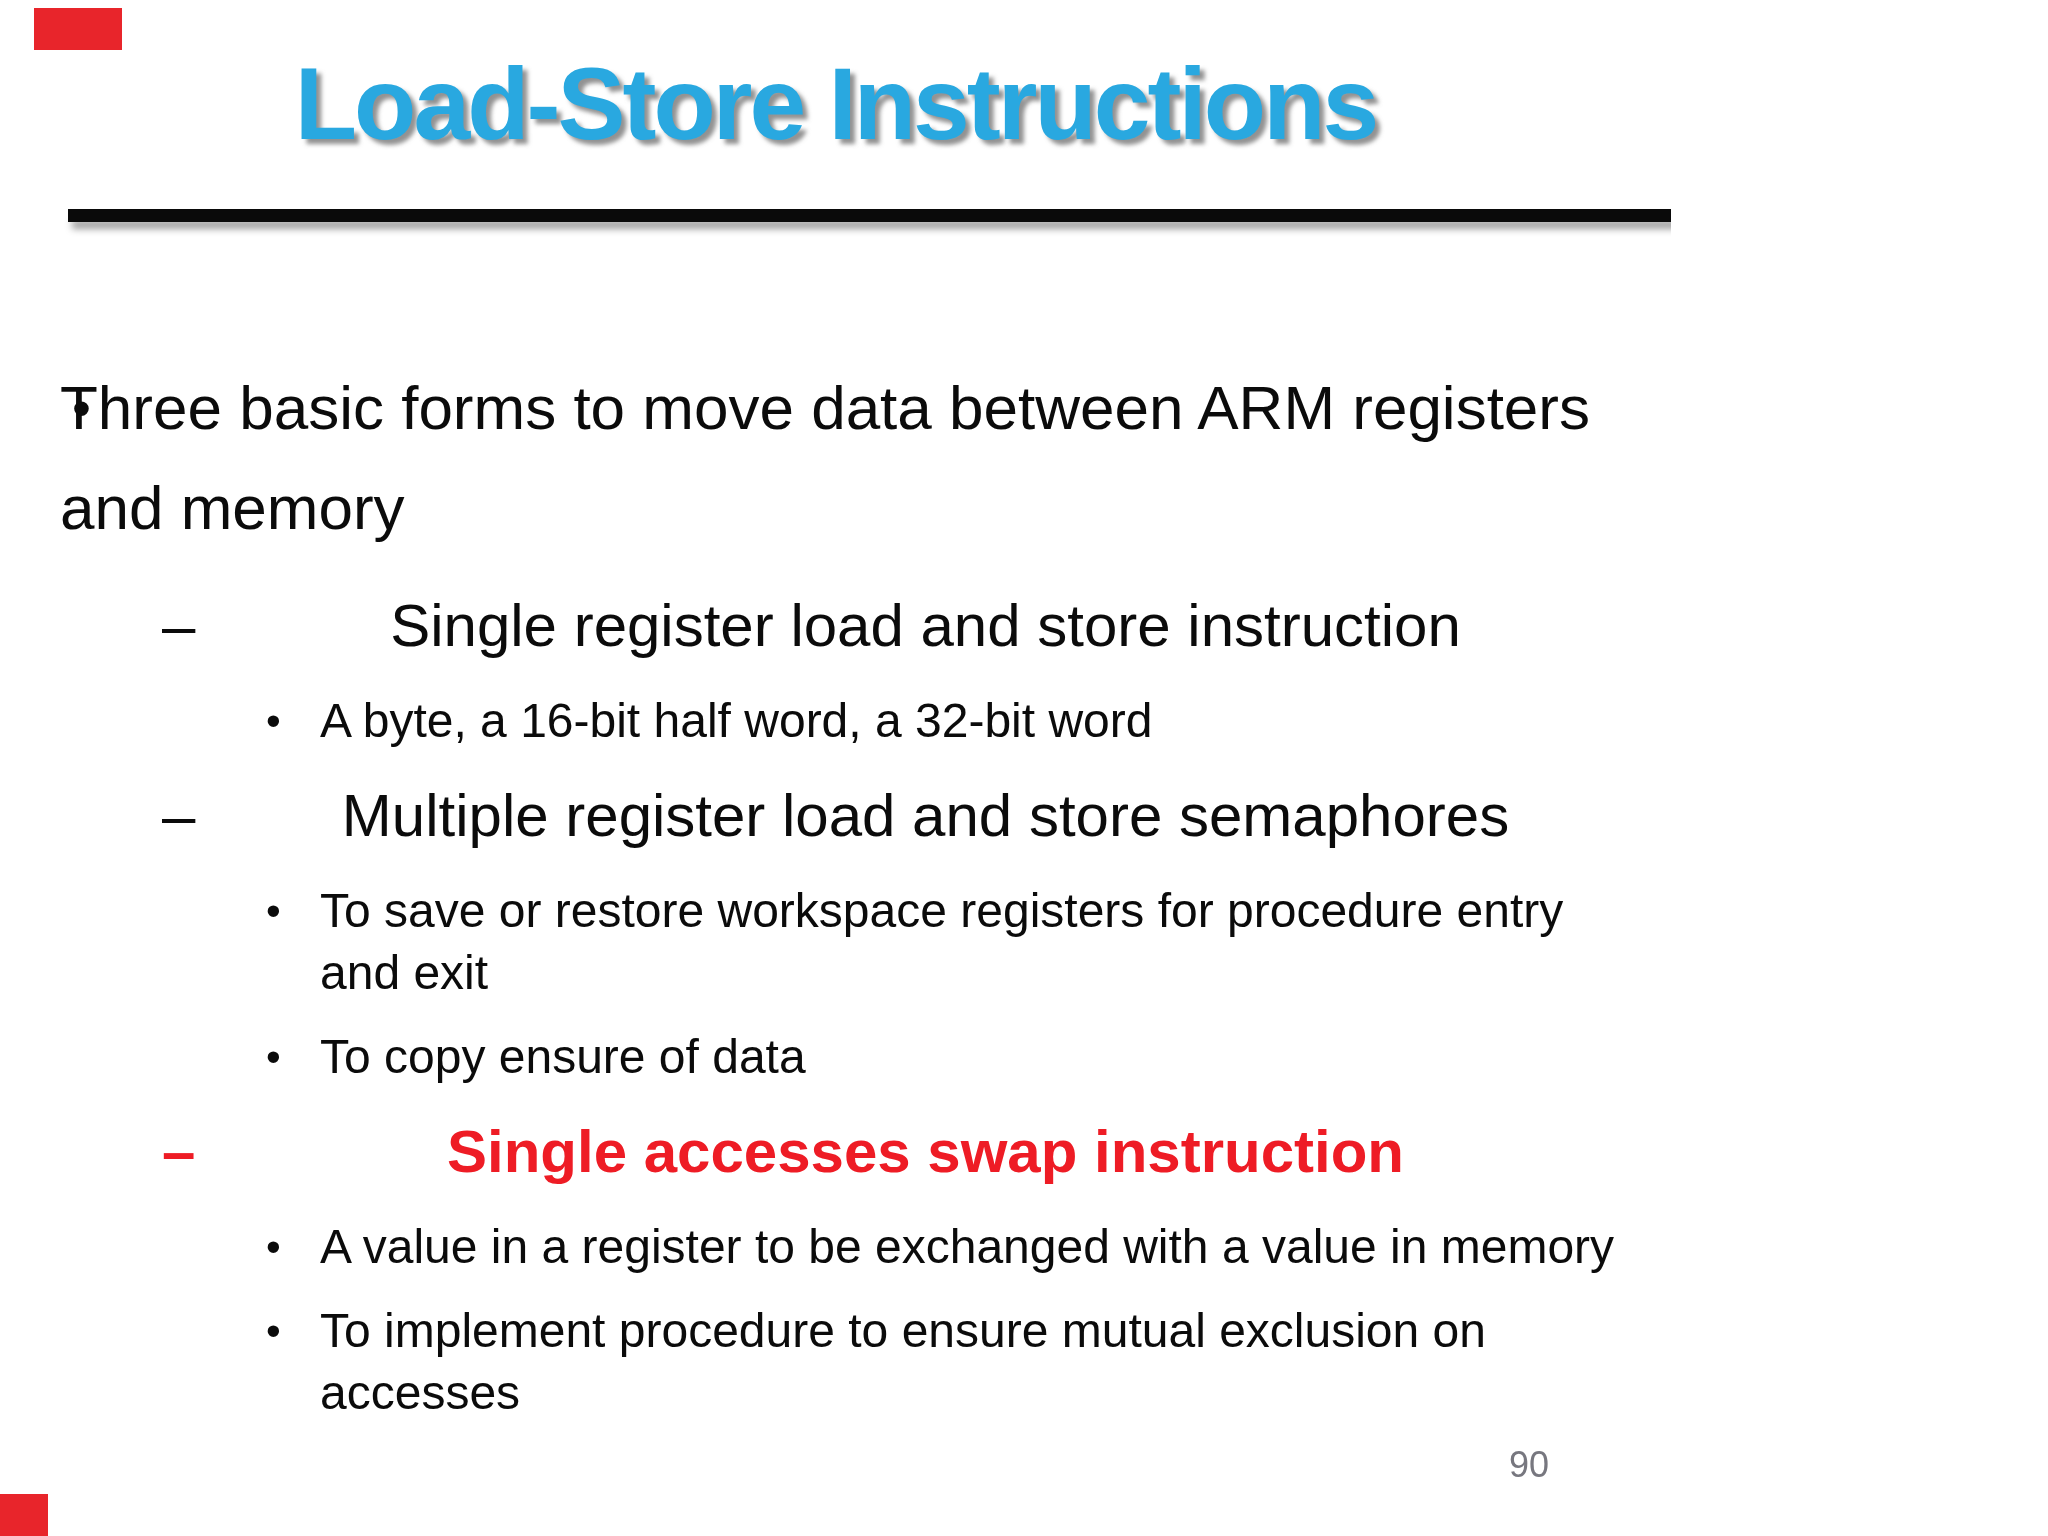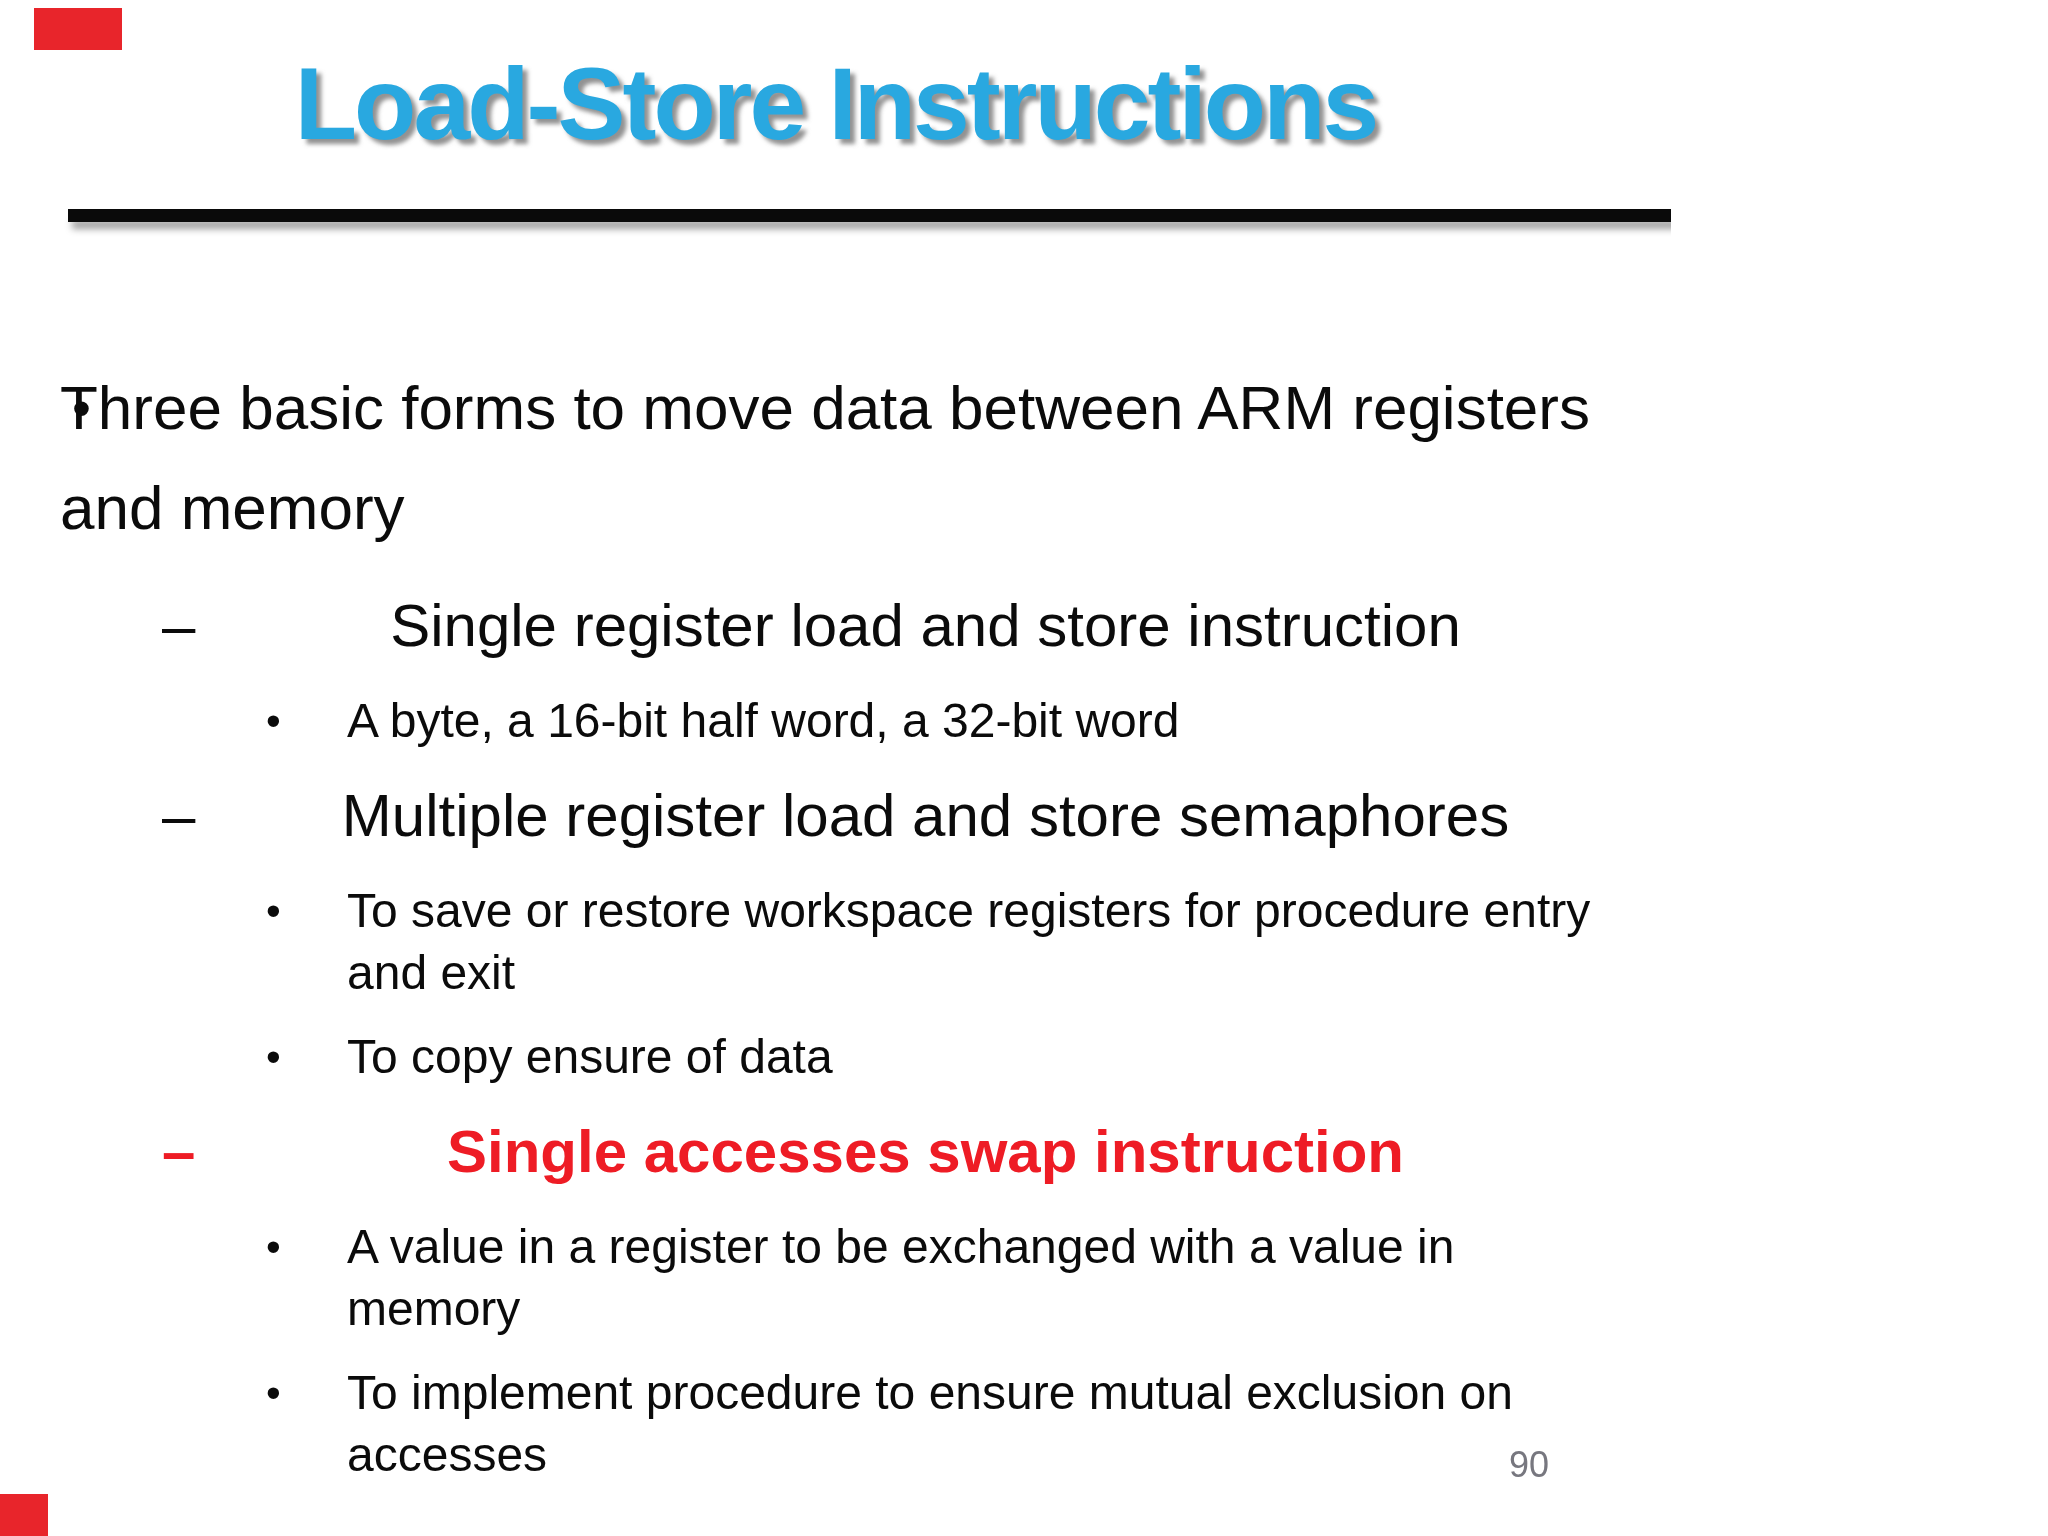--- a/index.html
+++ b/index.html
@@ -65,21 +65,21 @@
   .l1 { font-size: 62px; line-height: 100px; margin-bottom: 26px; }
   .l1 .marker { left: 72px; font-size: 54px; }
   .l1 .text { padding-left: 60px; max-width: 1760px; }
 
   .l2 { font-size: 60px; line-height: 84px; }
   .l2 .marker { left: 162px; }
   .l2 .text { padding-left: 230px; text-align: center; }
 
   .l3 { font-size: 48px; line-height: 62px; }
   .l3 .marker { left: 266px; font-size: 42px; }
-  .l3 .text { padding-left: 320px; margin-left: 27px; }
+  .l3 .text { padding-left: 320px; }
 
   .emphasis-red {
     color: var(--emphasis-red, #ee1c25);
     font-weight: bold;
   }
 
   
   .page-number {
     position: absolute;
     right: 122px;

